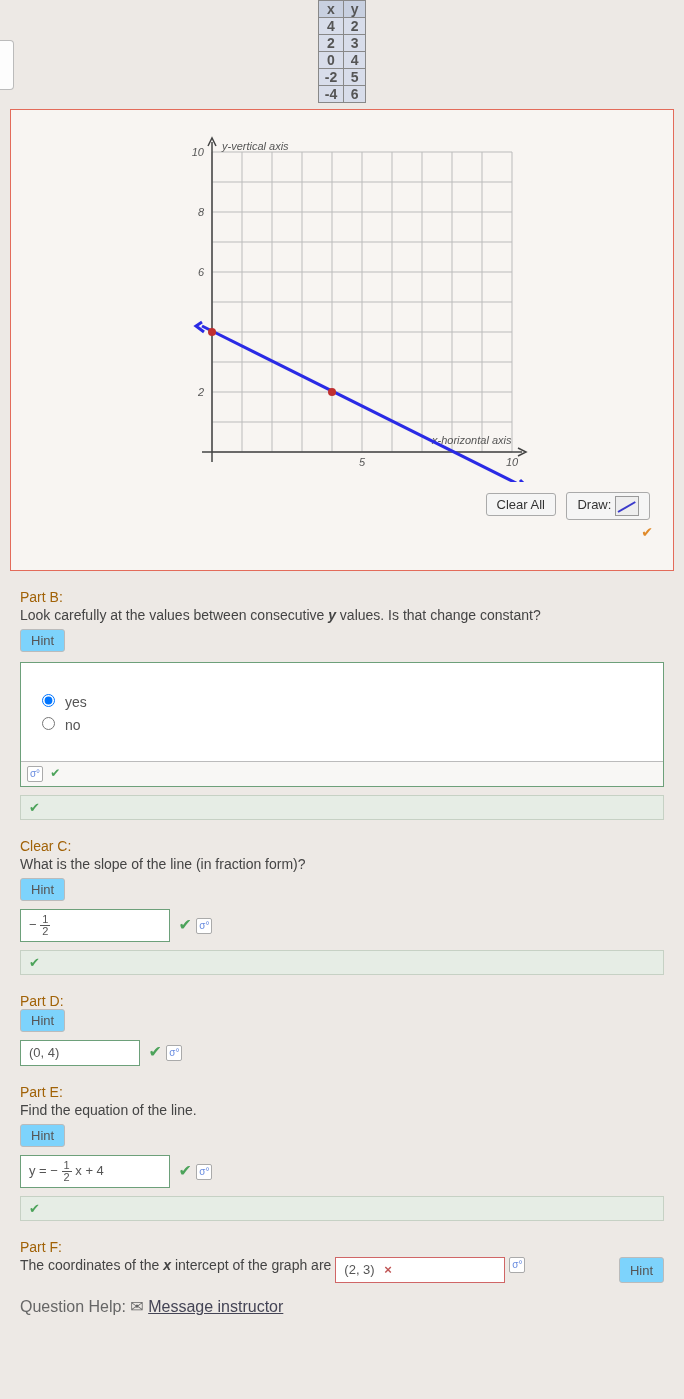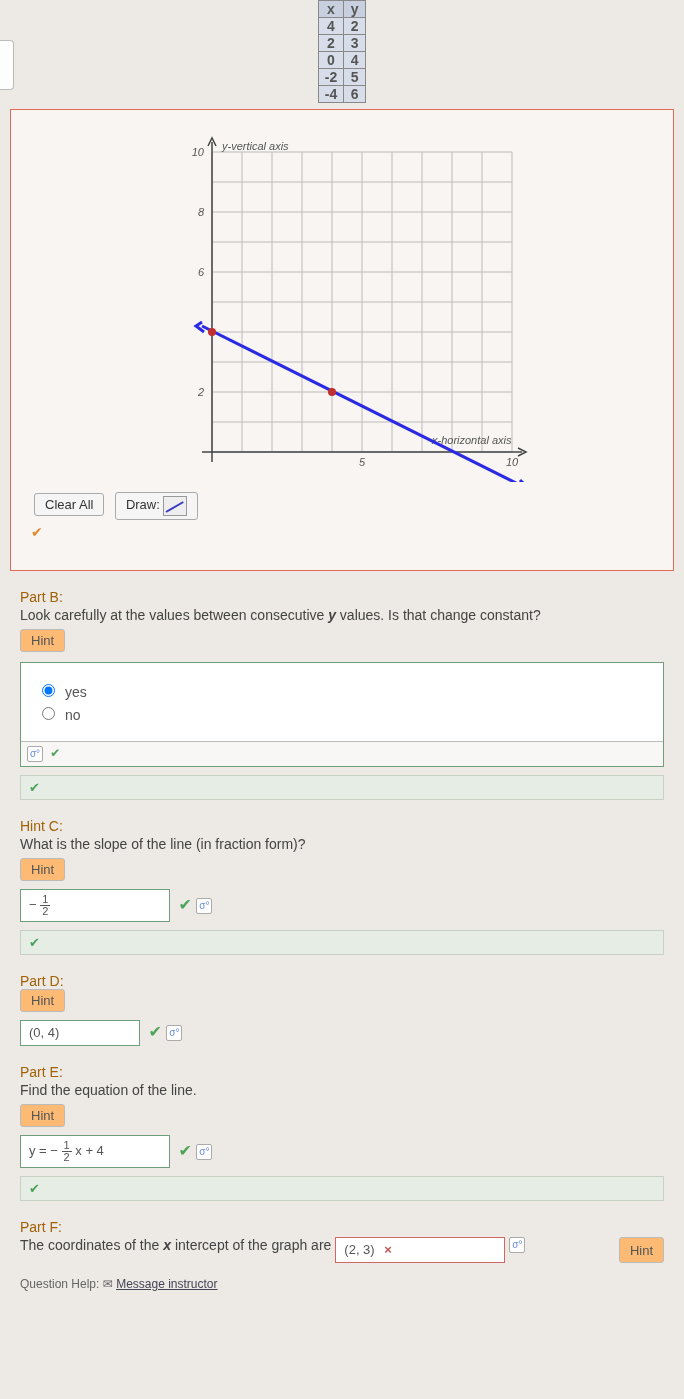--- a/index.html
+++ b/index.html
@@ -32,21 +32,21 @@
     padding: 12px 20px 30px 20px;
   }
   .graph-area {
     position: relative;
     width: 380px;
     height: 360px;
     margin: 0 auto 10px auto;
   }
   .graph-area svg { display: block; }
   .graph-controls {
-    text-align: left;
+    text-align: right;
   }
   .btn {
     display: inline-block;
     background: #f5f5f5;
     border: 1px solid #aaa;
     border-radius: 3px;
     padding: 3px 10px;
     font-size: 13px;
     color: #333;
     margin: 0 3px;
@@ -82,35 +82,35 @@
   .part-label {
     color: #a16207;
     font-size: 14px;
   }
   .part-prompt {
     font-size: 14px;
     color: #444;
     margin: 2px 0 6px 0;
   }
   .hint-btn {
-    background: #fdba74;
+    background: #7dd3fc;
     border: 1px solid #bbb;
     border-radius: 3px;
     padding: 3px 10px;
     font-size: 13px;
     color: #555;
     cursor: pointer;
   }
   .answer-box {
     border: 1px solid #6da07a;
     background: #fff;
     margin-top: 10px;
   }
   .answer-inner {
-    padding: 14px 16px;
+    padding: 24px 16px;
   }
   .radio-row {
     font-size: 14px;
     color: #555;
     margin: 4px 0;
   }
   .radio-row input { margin-right: 6px; }
   .answer-footer {
     border-top: 1px solid #bbb;
     background: #f8f7f5;
@@ -156,21 +156,21 @@
     display: inline-block;
     text-align: center;
     font-size: 11px;
     vertical-align: middle;
     line-height: 1;
   }
   .frac .num { display: block; border-bottom: 1px solid #555; padding: 0 2px; }
   .frac .den { display: block; padding: 0 2px; }
   .x-mark { color: #c05555; font-weight: bold; margin-left: 6px; }
   .help-row {
-    font-size: 12px;
+    font-size: 16px;
     color: #666;
     margin-top: 14px;
   }
   .help-link { color: #445; text-decoration: underline; cursor: pointer; }
   .left-stub {
     position: absolute;
     left: 0; top: 40px;
     width: 14px; height: 50px;
     border: 1px solid #bbb;
     border-left: none;
@@ -305,21 +305,21 @@
     </div>
     <div class="answer-footer">
       <span class="score-icon">σ°</span>
       <span class="green-check">✔</span>
     </div>
   </div>
   <div class="feedback-bar">✔</div>
 </div>
 
 <div class="part">
-  <div class="part-label">Hint C:</div>
+  <div class="part-label">Clear C:</div>
   <div class="part-prompt">What is the slope of the line (in fraction form)?</div>
   <button class="hint-btn">Hint</button>
   <div style="margin-top:8px;">
     <span class="input-field">
       <span>−</span>
       <span class="frac">
         <span class="num">1</span>
         <span class="den">2</span>
       </span>
     </span>

